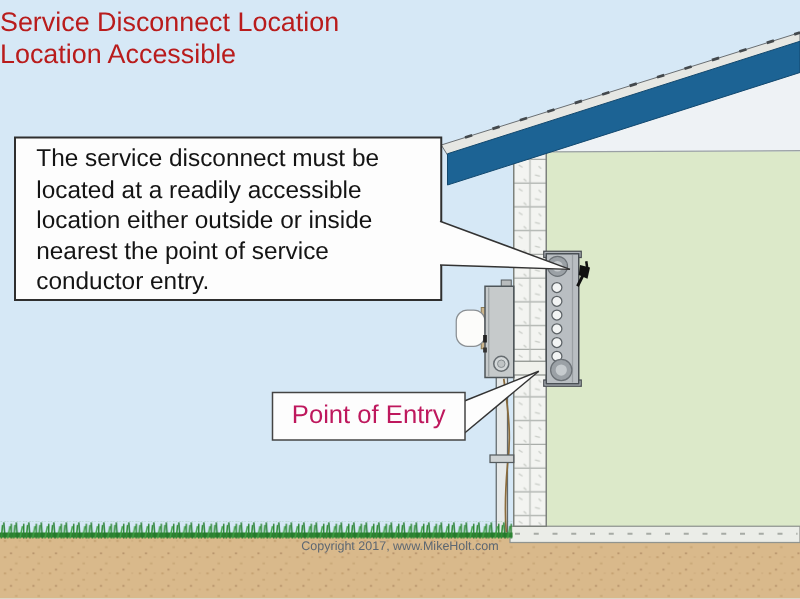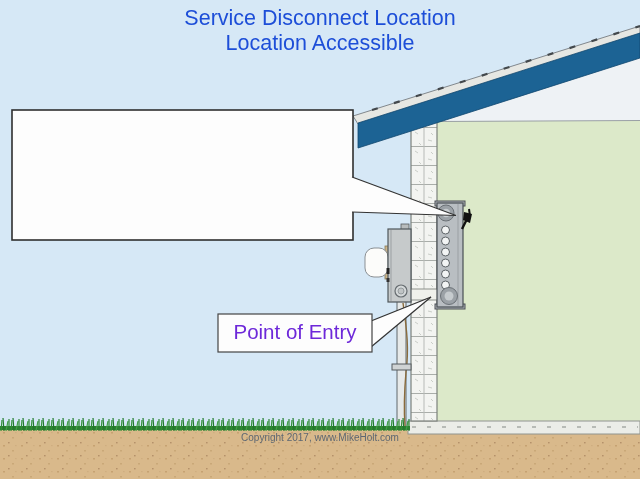--- a/index.html
+++ b/index.html
@@ -3,25 +3,25 @@
 <meta charset="utf-8">
 <style>
   html,body{margin:0;padding:0;background:#ffffff;}
   #stage{
     position:relative;width:640px;height:479px;overflow:hidden;
     font-family:"Liberation Sans", sans-serif;
     background:#d6e8f6;
   }
   #scene{position:absolute;left:0;top:0;z-index:1;}
   .txt{position:absolute;z-index:2;}
-  .title-block{left:0;top:6px;width:640px;text-align:center;color:#1d4ed8;}
+  .title-block{left:0;top:6px;width:640px;text-align:left;color:#b91c1c;}
   .title-line{font-size:21.5px;line-height:24.5px;}
   .title-code{font-size:21.5px;line-height:24.5px;font-style:italic;}
   .callout-text{left:29px;top:115px;width:316px;font-size:19.5px;line-height:24.6px;color:#141414;}
-  .point-label{left:218px;top:320px;width:154px;text-align:center;font-size:20.5px;color:#6d28d9;}
+  .point-label{left:218px;top:320px;width:154px;text-align:center;font-size:20.5px;color:#be185d;}
   .copyright{left:0;top:432px;width:640px;text-align:center;font-size:10px;color:#5d6772;}
 </style>
 </head>
 <body>
 
 <div id="stage">
 
 <svg id="scene" width="640" height="479" viewBox="0 0 640 479">
   <defs>
     <pattern id="mortar" patternUnits="userSpaceOnUse" x="411" y="128" width="26" height="19">
@@ -129,18 +129,25 @@
     <line x1="371" y1="347" x2="431" y2="297" stroke="#333" stroke-width="1.2"></line>
     <rect x="218" y="314" width="154" height="38" fill="#fdfdfd" stroke="#444" stroke-width="1.2"></rect>
   </g>
 </svg>
 
 <div class="txt title-block">
   <div class="title-line">Service Disconnect Location</div>
   <div class="title-line">Location Accessible</div>
 </div>
 
+<div class="txt callout-text">
+  <div>The service disconnect must be</div>
+  <div>located at a readily accessible</div>
+  <div>location either outside or inside</div>
+  <div>nearest the point of service</div>
+  <div>conductor entry.</div>
+</div>
 
 <div class="txt point-label">Point of Entry</div>
 
 <div class="txt copyright">Copyright 2017, www.MikeHolt.com</div>
 
 </div>
 
 </body></html>

